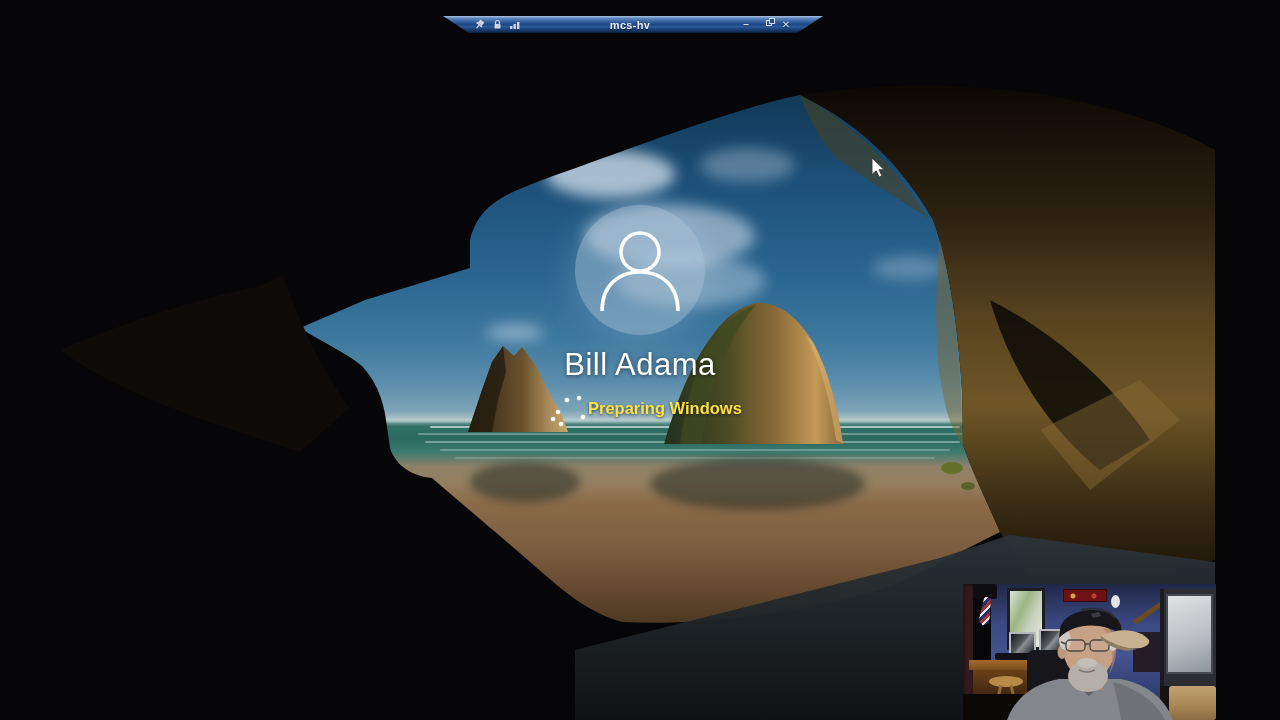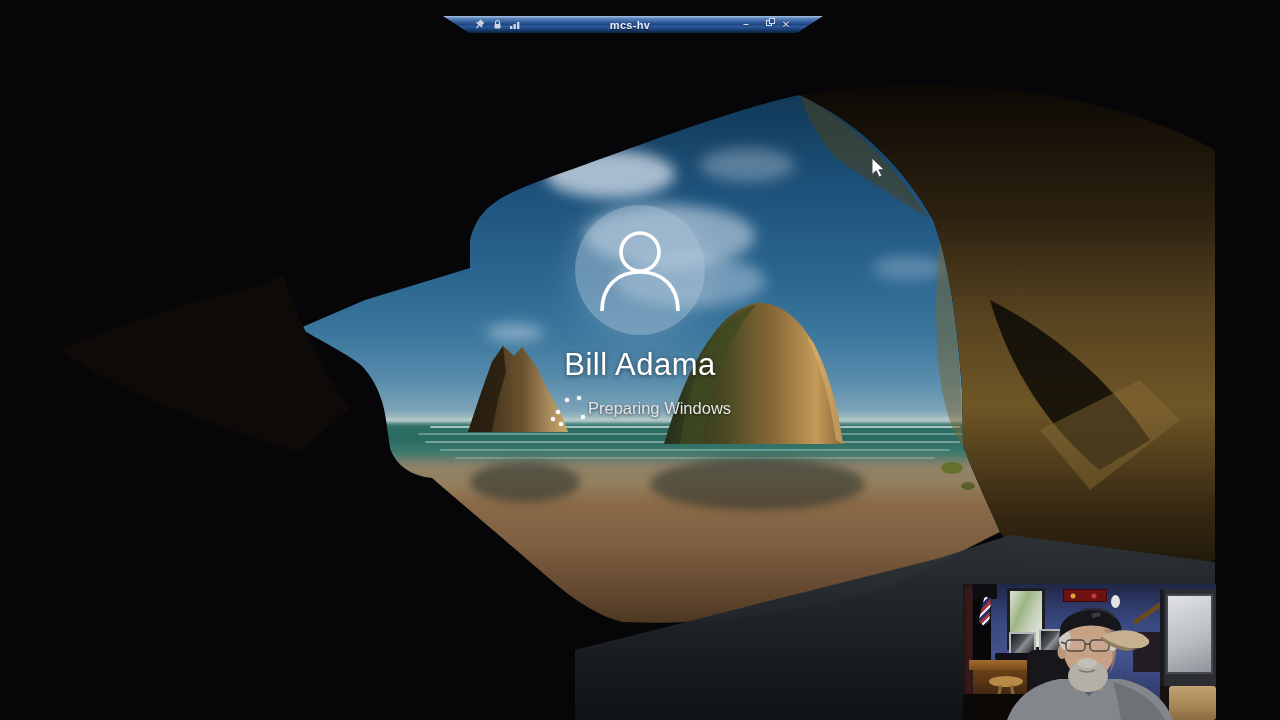--- a/index.html
+++ b/index.html
@@ -24,21 +24,21 @@
   .login{left:0;top:0;width:1280px;height:720px;z-index:5;pointer-events:none;}
   .avatar{left:575px;top:205px;width:130px;height:130px;border-radius:50%;
           background:rgba(178,200,219,.48);box-shadow:0 0 34px rgba(190,212,230,.28);}
   .avatar svg{position:absolute;left:0;top:0;}
   .username{left:0;top:347px;width:1280px;text-align:center;color:#fff;
             font-size:31px;font-weight:300;letter-spacing:.5px;
             text-shadow:0 1px 4px rgba(0,0,0,.55);}
   .statusrow{left:548px;top:395px;width:400px;height:30px;}
   .spinner{left:0;top:0;width:38px;height:30px;}
   .sdot{width:3.5px;height:3.5px;border-radius:50%;background:#fff;box-shadow:0 0 2px rgba(255,255,255,.8);}
-  .statustext{left:40px;top:4px;color:#e5e5e5;font-size:16.5px;font-weight:400;
+  .statustext{left:40px;top:4px;color:#fde047;font-size:16.5px;font-weight:700;
               text-shadow:0 1px 3px rgba(0,0,0,.6);white-space:nowrap;}
 
   
   .caves{left:0;top:0;z-index:3;}
   .rocks{left:0;top:0;z-index:2;}
 
   
   .conbar{left:443px;top:16px;width:380px;height:17px;z-index:10;
     clip-path:polygon(0 0,380px 0,354px 17px,26px 17px);
     background:linear-gradient(180deg,#a9c2e2 0%,#5e86bd 14%,#2a5494 40%,#1d4683 52%,#2c5a9b 62%,#14335f 88%,#0a1f3e 100%);

